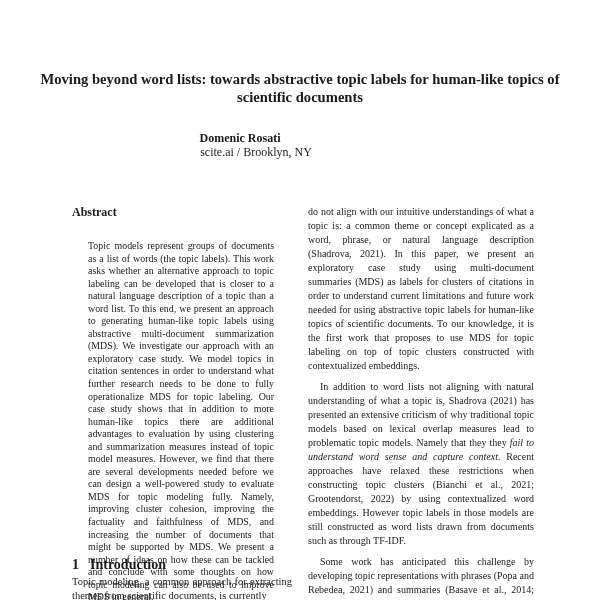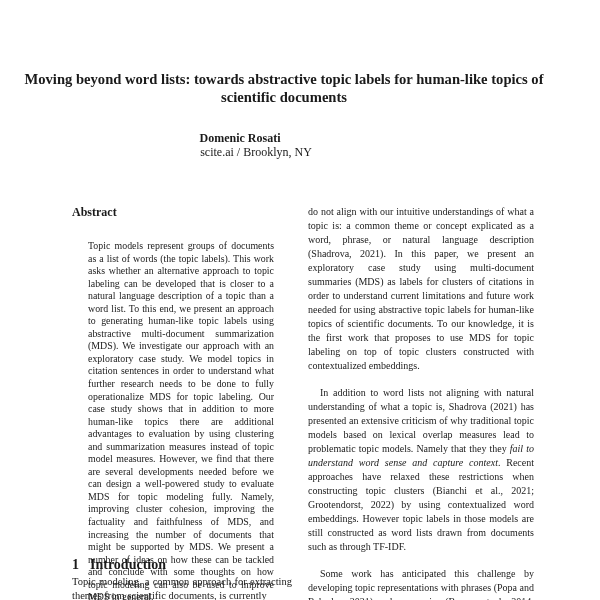--- a/index.html
+++ b/index.html
@@ -1,35 +1,35 @@
 <!DOCTYPE html>
 <html><head>
 <meta charset="utf-8">
 <style>
   html, body { margin: 0; padding: 0; background: #ffffff; }
   body { width: 600px; height: 600px; overflow: hidden; position: relative;
          font-family: "Liberation Serif", "DejaVu Serif", serif; color: #1a1a1a; }
-  .title { position: absolute; top: 70px; left: 24px; width: 520px; text-align: center;
+  .title { position: absolute; top: 70px; left: 40px; width: 520px; text-align: center;
            font-weight: bold; font-size: 14.6px; line-height: 18px; }
   .author { position: absolute; top: 131px; left: 0; width: 480px; text-align: center;
             font-weight: bold; font-size: 12px; line-height: 14px; }
   .affil { position: absolute; top: 145px; left: 0; width: 512px; text-align: center;
            font-size: 12px; line-height: 15px; }
   .abstract-head { position: absolute; top: 205px; left: 72px; width: 220px; 
                    font-weight: bold; font-size: 12px; line-height: 14px; }
   .abstract { position: absolute; top: 240px; left: 88px; width: 186px;
               font-size: 9.9px; line-height: 12.55px; text-align: justify; hyphens: manual; }
   .sec-head { position: absolute; top: 558px; left: 72px; font-weight: bold; font-size: 14px; line-height: 14px; }
   .sec-head .num { display: inline-block; width: 18px; }
   .intro { position: absolute; top: 575px; left: 72px; width: 220px;
            font-size: 10.5px; line-height: 13.5px; text-align: justify; }
   .rightcol { position: absolute; top: 205px; left: 308px; width: 226px;
               font-size: 10px; line-height: 14px; text-align: justify; }
   .rightcol p { margin: 0; }
-  .rightcol p.indent { text-indent: 12px; margin-top: 13px; }
+  .rightcol p.indent { text-indent: 12px; margin-top: 7px; }
   em { font-style: italic; }
 </style>
 </head>
 <body>
 
 <div class="title">Moving beyond word lists: towards abstractive topic labels for human-like topics of scientific documents</div>
 <div class="author">Domenic Rosati</div>
 <div class="affil">scite.ai / Brooklyn, NY</div>
 
 <div class="abstract-head">Abstract</div>

